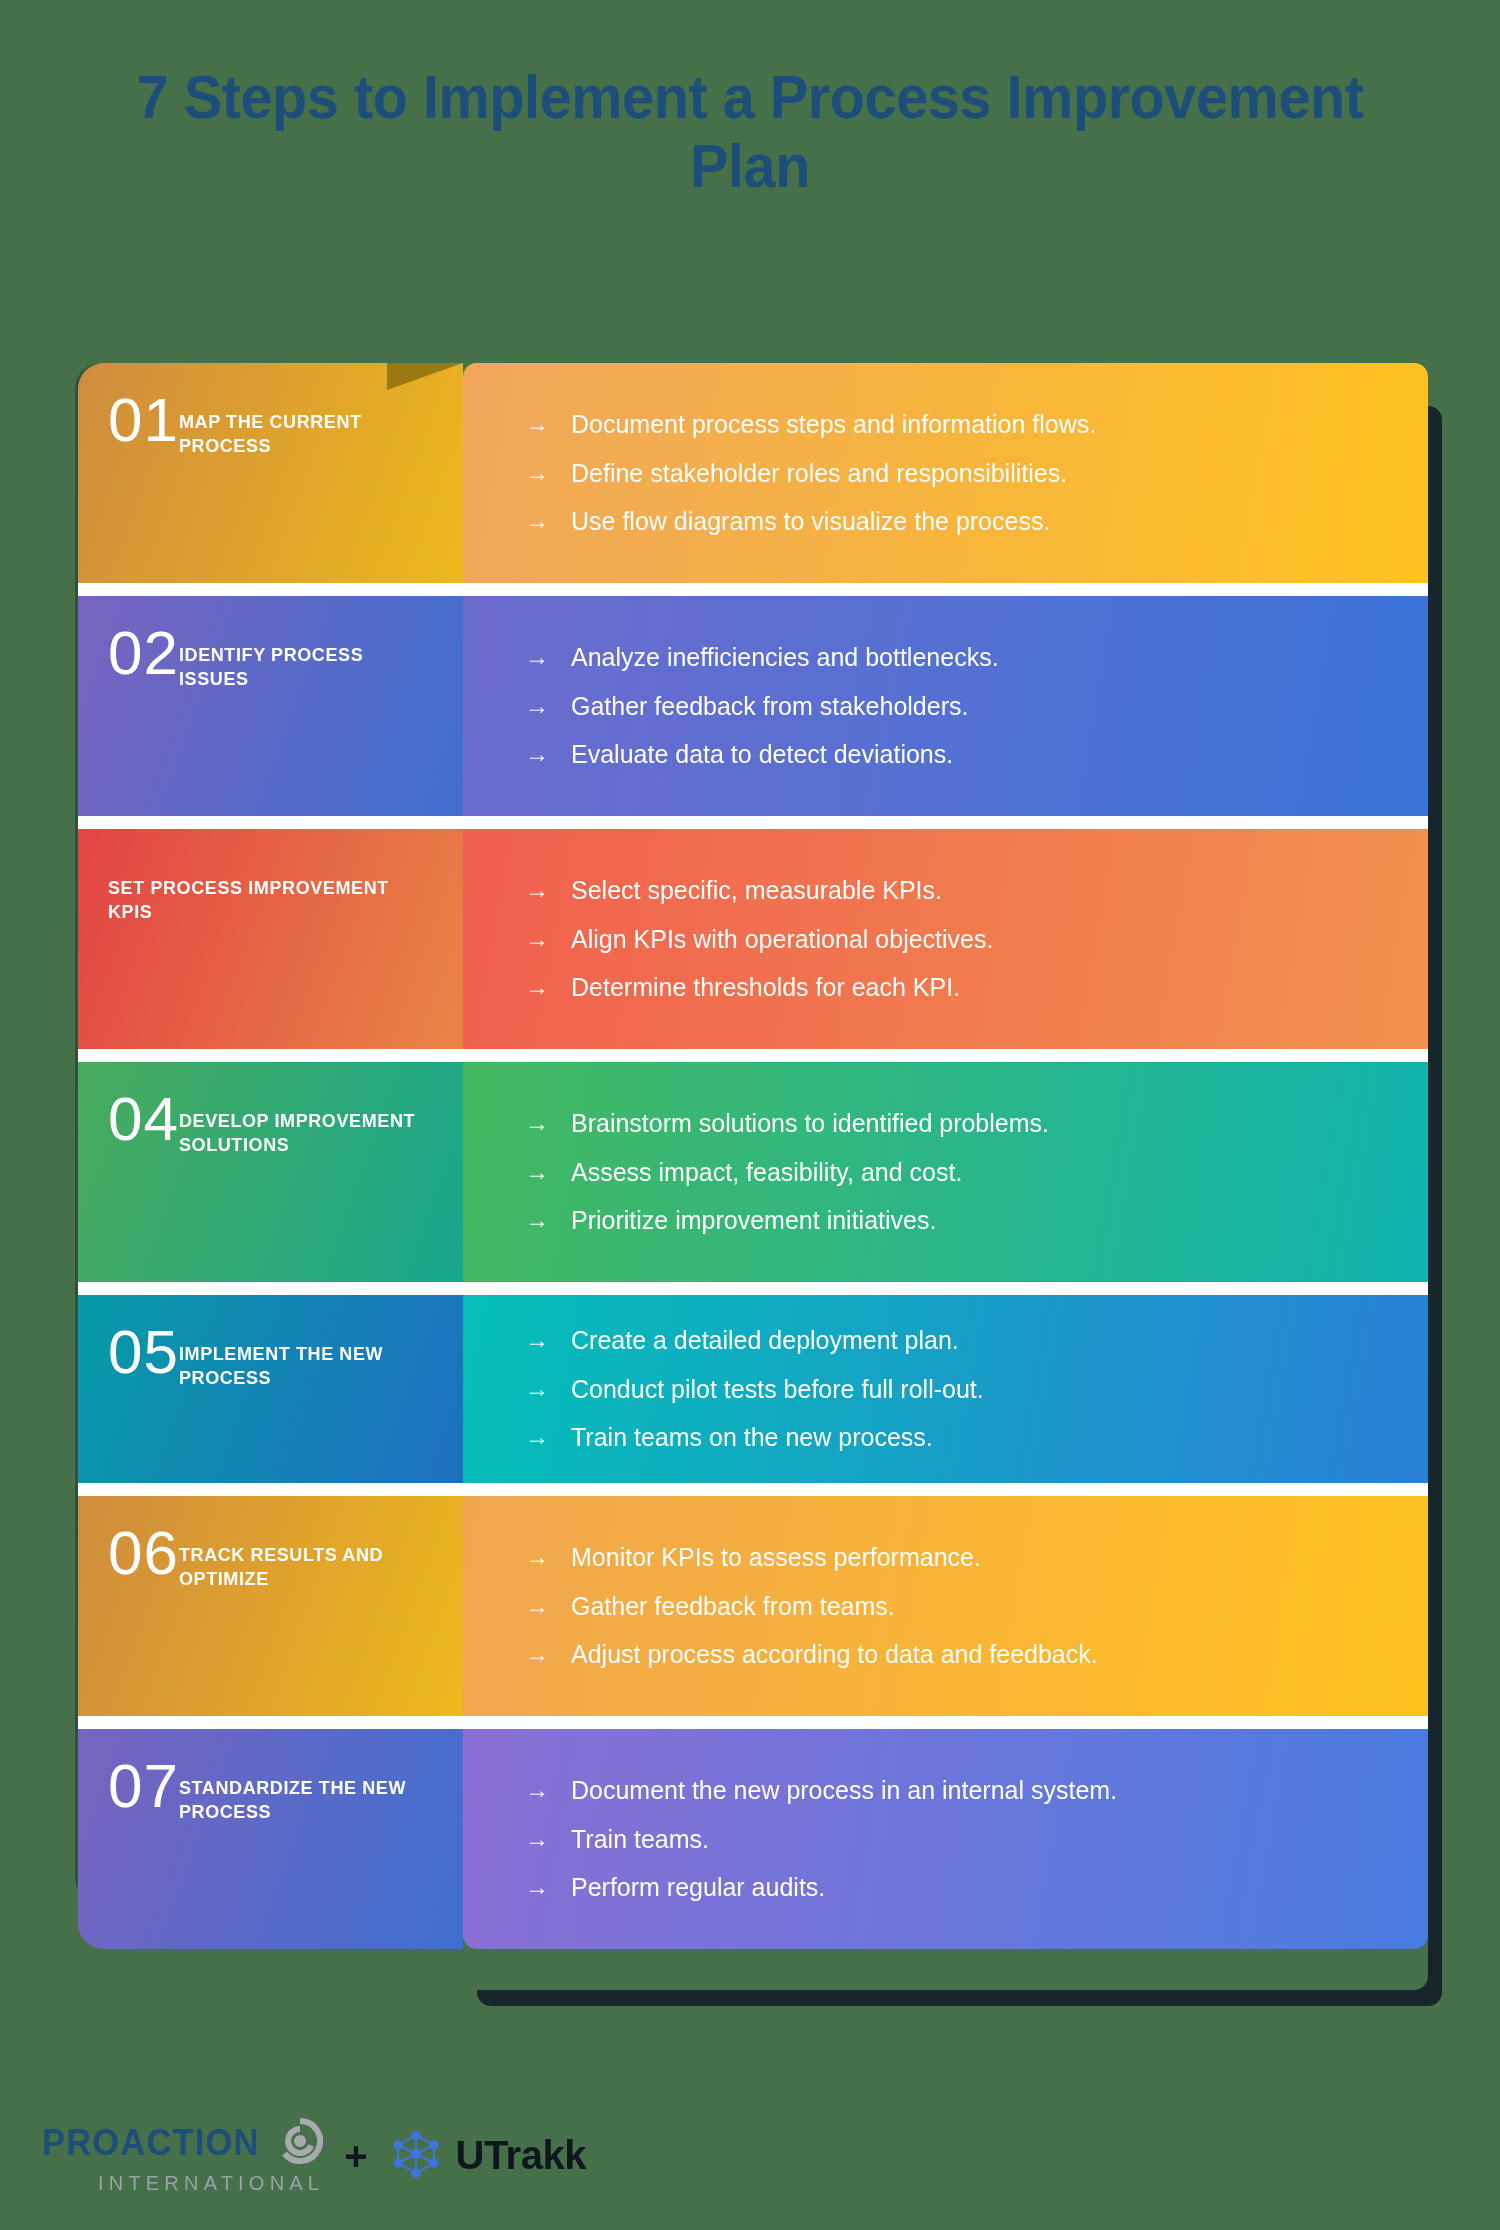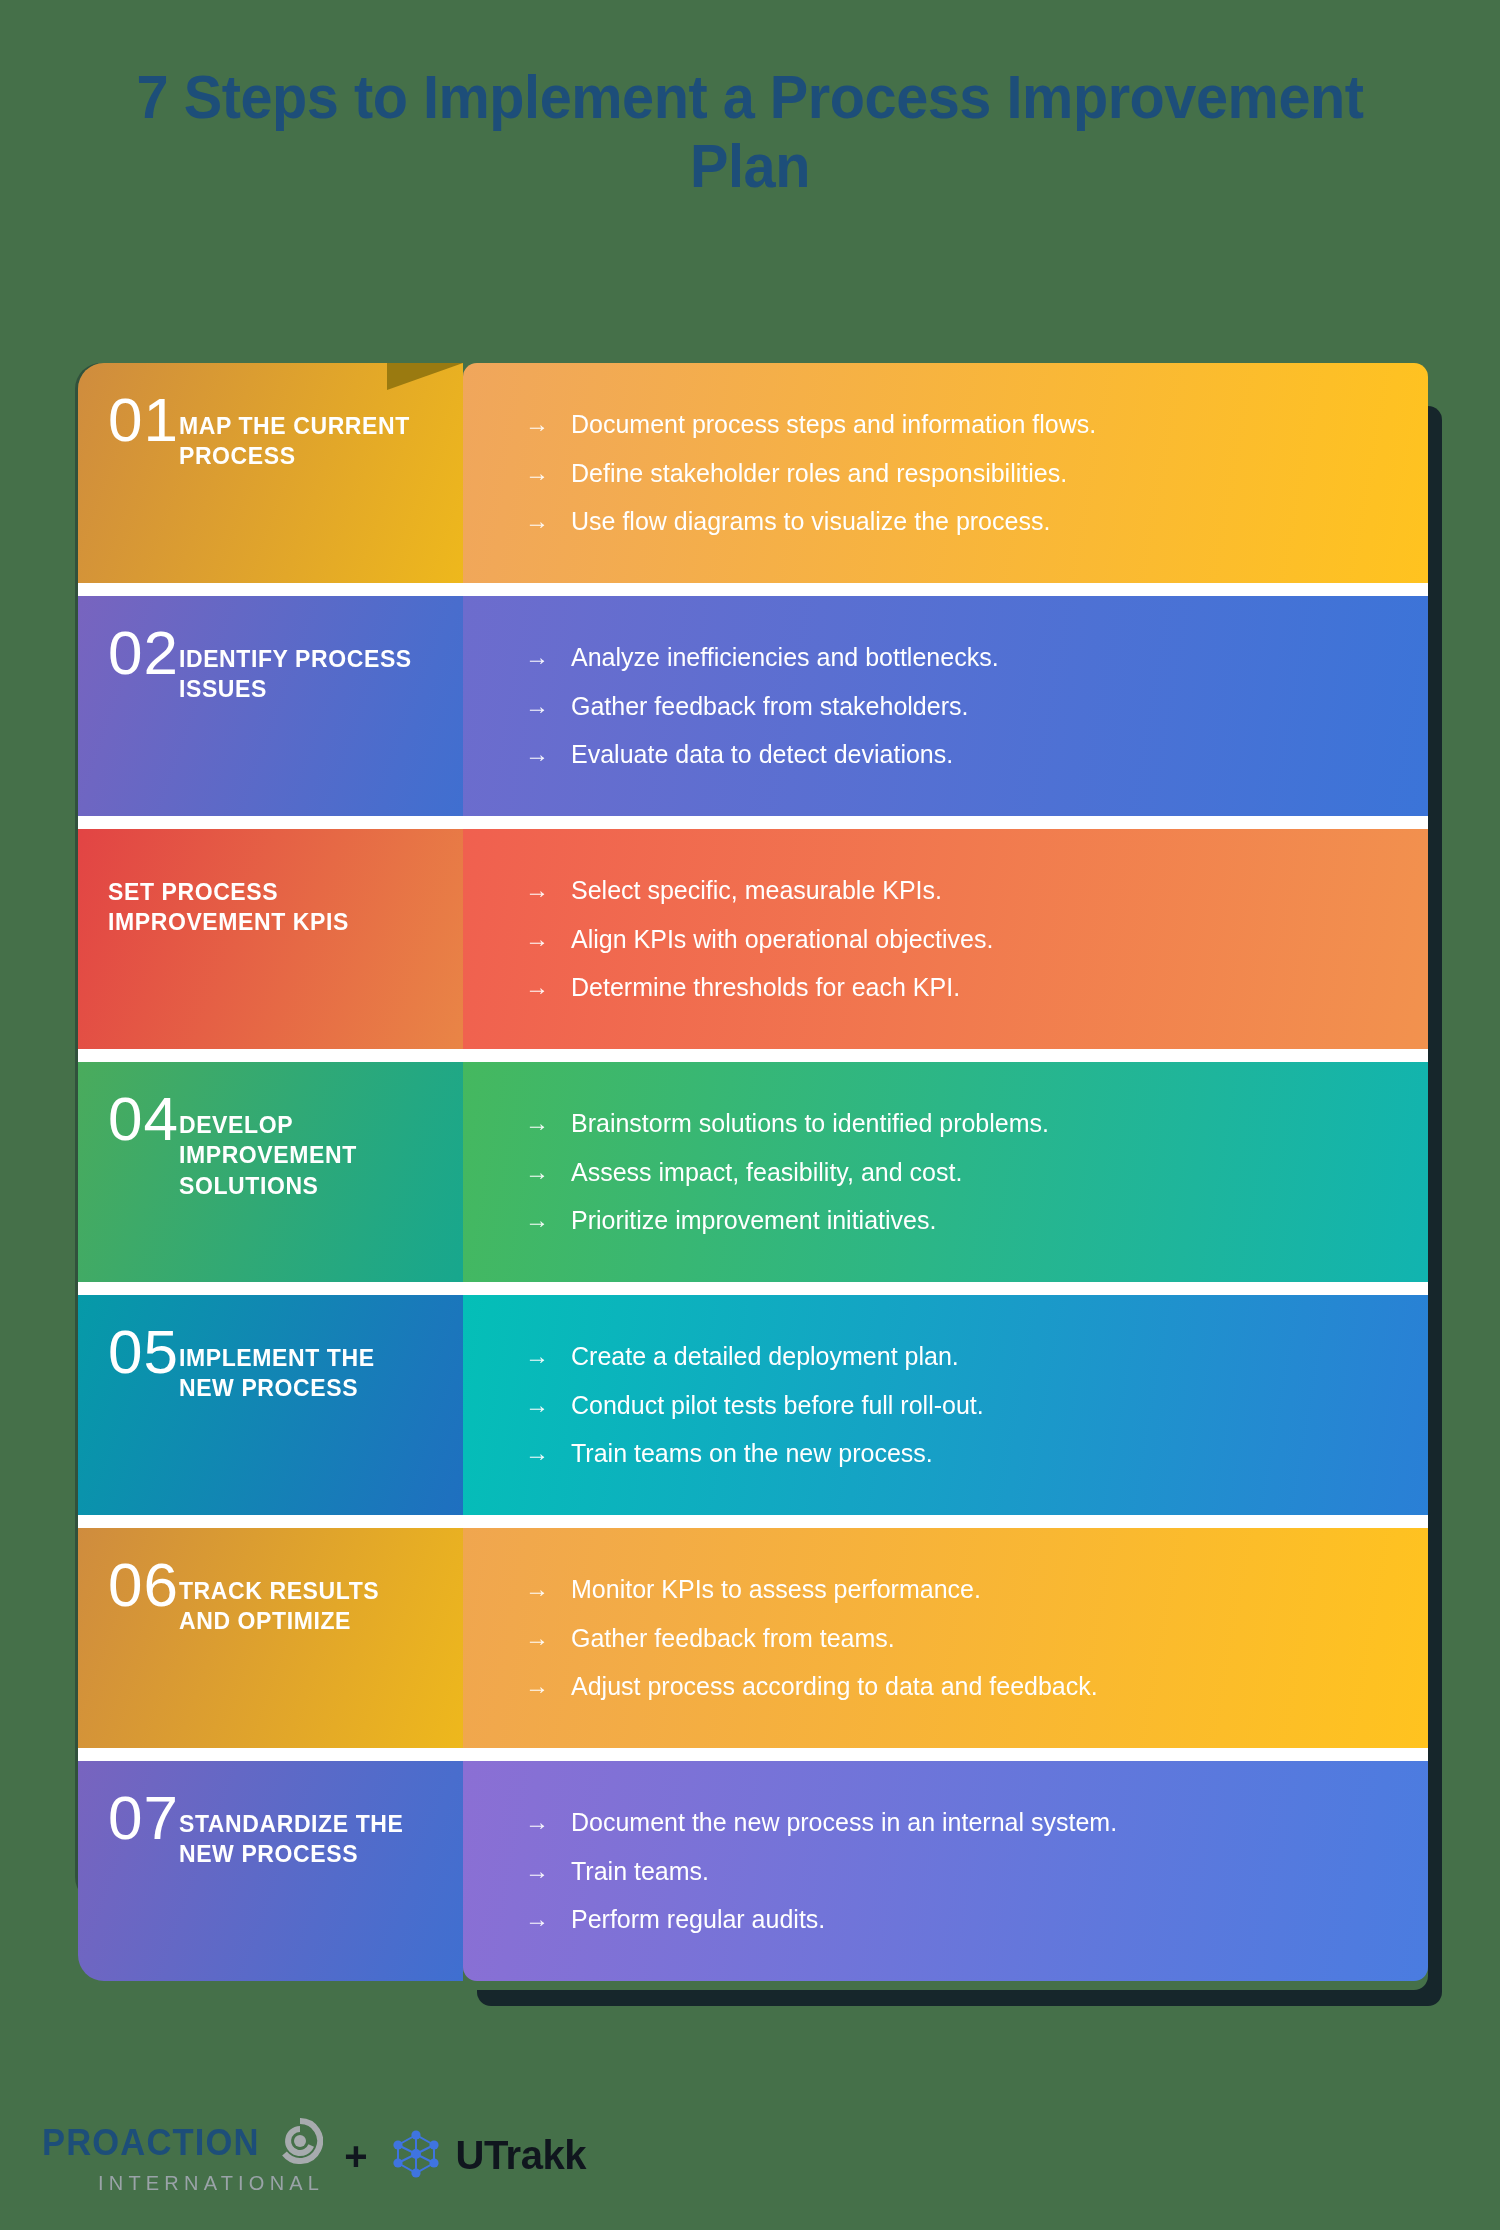--- a/index.html
+++ b/index.html
@@ -67,21 +67,21 @@
     z-index: 3;
   }
   .left-panel .num {
     font-size: 62px;
     line-height: 1;
     font-weight: 300;
     letter-spacing: 1px;
     font-family: "Liberation Sans", sans-serif;
   }
   .left-panel .label {
-    font-size: 23px;
+    font-size: 18px;
     line-height: 1.32;
     font-weight: bold;
     letter-spacing: 0.6px;
     text-transform: uppercase;
     margin-top: 22px;
   }
   
   .left-sep {
     height: 13px;
     background: #ffffff;
@@ -325,21 +325,21 @@
           <div class="bullet">
             <span class="arrow">→</span>
             <span class="btext">Prioritize improvement initiatives.</span>
           </div>
         </div>
       </div>
       <div class="step-row" style="height: 13px;">
         <div class="left-sep"></div>
         <div class="right-sep"></div>
       </div>
-      <div class="step-row" style="height: 220px;">
+      <div class="step-row" style="height: 188px;">
         <div class="left-panel" style="background: linear-gradient(110deg, rgb(6, 154, 168), rgb(31, 111, 192));">
           <div class="num">05</div>
           <div class="label">IMPLEMENT THE NEW PROCESS</div>
         </div>
         <div class="right-panel" style="background: linear-gradient(100deg, rgb(4, 191, 183), rgb(42, 127, 214));">
           <div class="bullet">
             <span class="arrow">→</span>
             <span class="btext">Create a detailed deployment plan.</span>
           </div>
           <div class="bullet">

